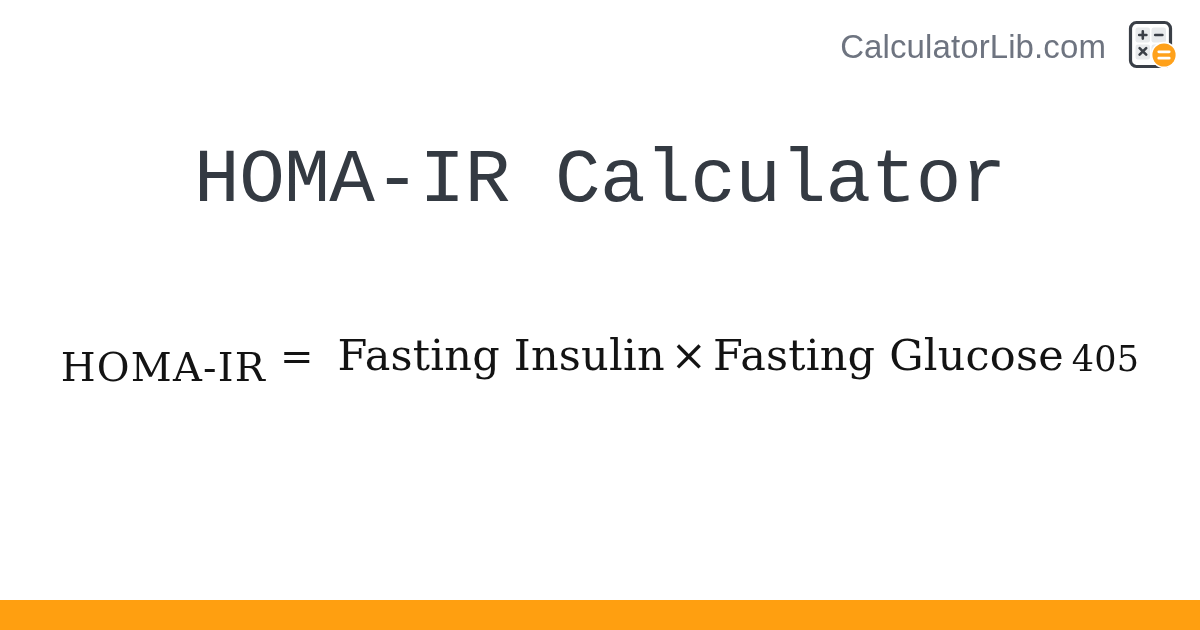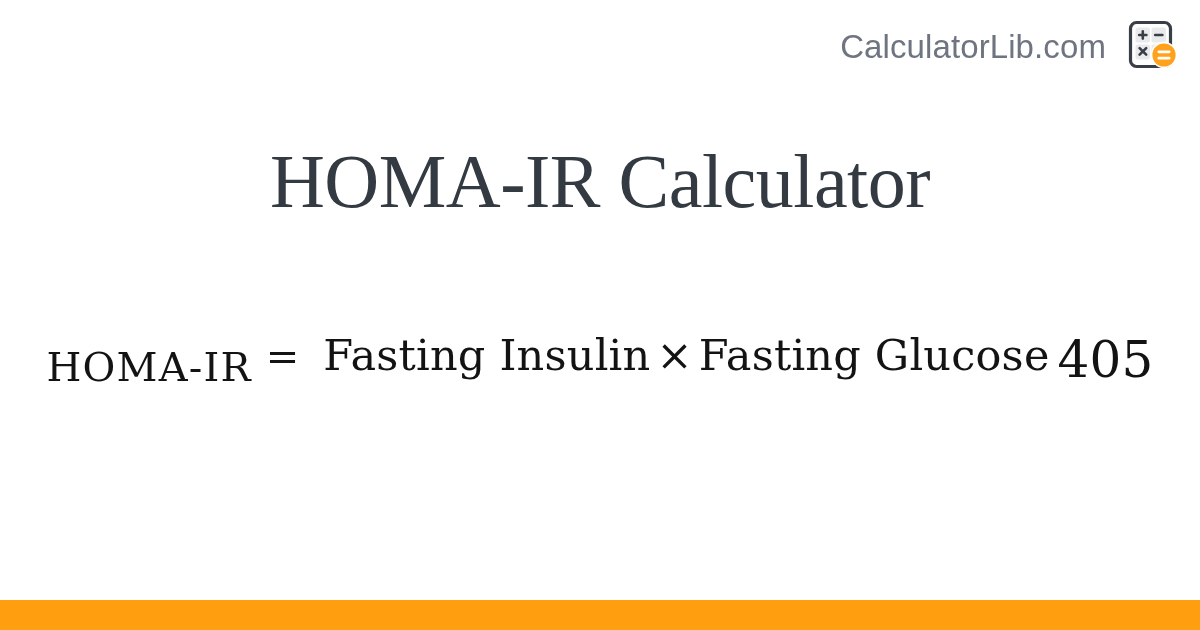--- a/index.html
+++ b/index.html
@@ -58,21 +58,21 @@
     height: 54px;
   }
 
   
   .title {
     position: absolute;
     top: 92px;
     left: 0;
     width: 1200px;
     text-align: center;
-    font-family: Liberation Serif, serif;
+    font-family: Liberation Mono, monospace;
     font-size: 76px;
     font-weight: 400;
     color: #343a42;
     letter-spacing: -0.5px;
     line-height: 1.0;
     white-space: nowrap;
   }
 
   
   .formula-wrap {
@@ -118,21 +118,21 @@
   }
   .frac-times {
     padding: 0 6px;
   }
   .frac-bar {
     width: 100%;
     height: 3px;
     background: #131313;
   }
   .denominator {
-    font-size: 50px;
+    font-size: 35px;
     line-height: 1.12;
     padding-top: 5px;
     letter-spacing: 0.2px;
   }
 
   
   .accent-bar {
     position: absolute;
     left: 0;
     bottom: 0;

